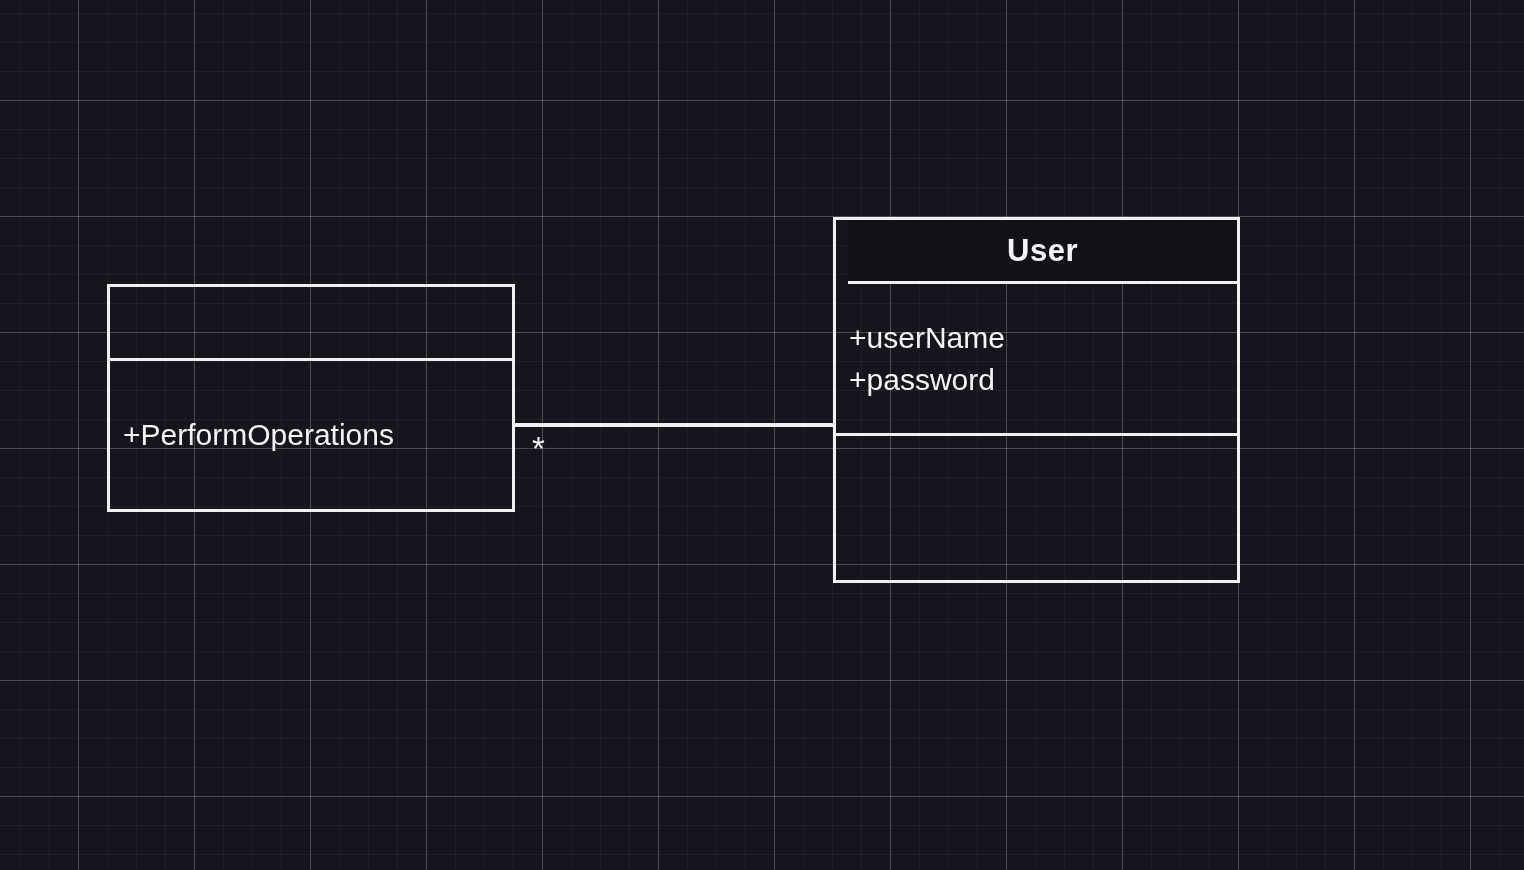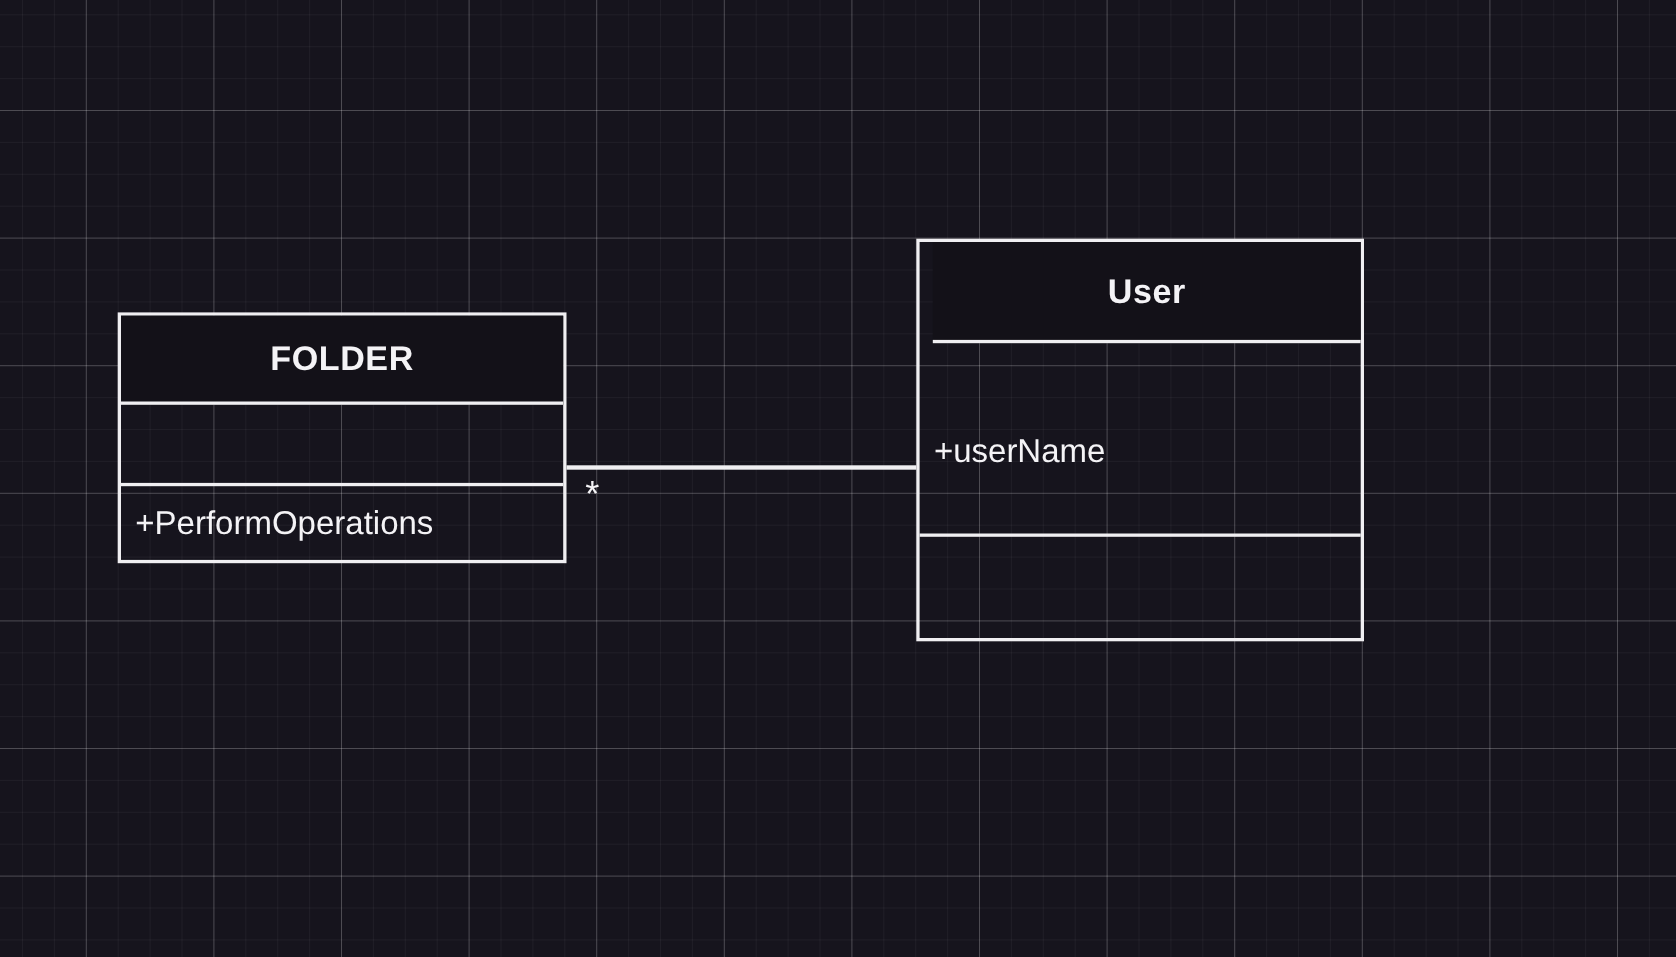--- a/index.html
+++ b/index.html
@@ -68,22 +68,22 @@
     white-space: nowrap;
   }
 
   
   .class-folder { left: 107px; top: 284px; width: 408px; height: 228px; }
   .class-folder .title   { height: 81px; }
   .class-folder .attrs   { height: 74px; }
 
   
   .class-user { left: 833px; top: 217px; width: 407px; height: 366px; }
-  .class-user .title   { height: 92px; margin-left: 12px; }
-  .class-user .attrs   { height: 152px; margin-top: 24px; }
+  .class-user .title   { height: 64px; margin-left: 12px; }
+  .class-user .attrs   { height: 152px; }
 
   
   .association {
     position: absolute;
     left: 515px;
     top: 423px;
     width: 318px;
     height: 4px;
     background: #f0eff2;
   }
@@ -96,30 +96,30 @@
     color: #f4f3f6;
     line-height: 33px;
   }
 </style>
 </head>
 <body>
 
 <div class="canvas">
 
   <div class="uml-class class-folder">
-    <div class="title">FOLDER</div>
     <div class="section attrs divided"></div>
     <div class="section methods grow">
       <div class="member">+PerformOperations</div>
     </div>
   </div>
 
   <div class="association"></div>
   <div class="multiplicity">*</div>
 
   <div class="uml-class class-user">
     <div class="title">User</div>
     <div class="section attrs divided">
       <div class="member">+userName</div>
+      <div class="member">+password</div>
     </div>
   </div>
 
 </div>
 
 </body></html>

